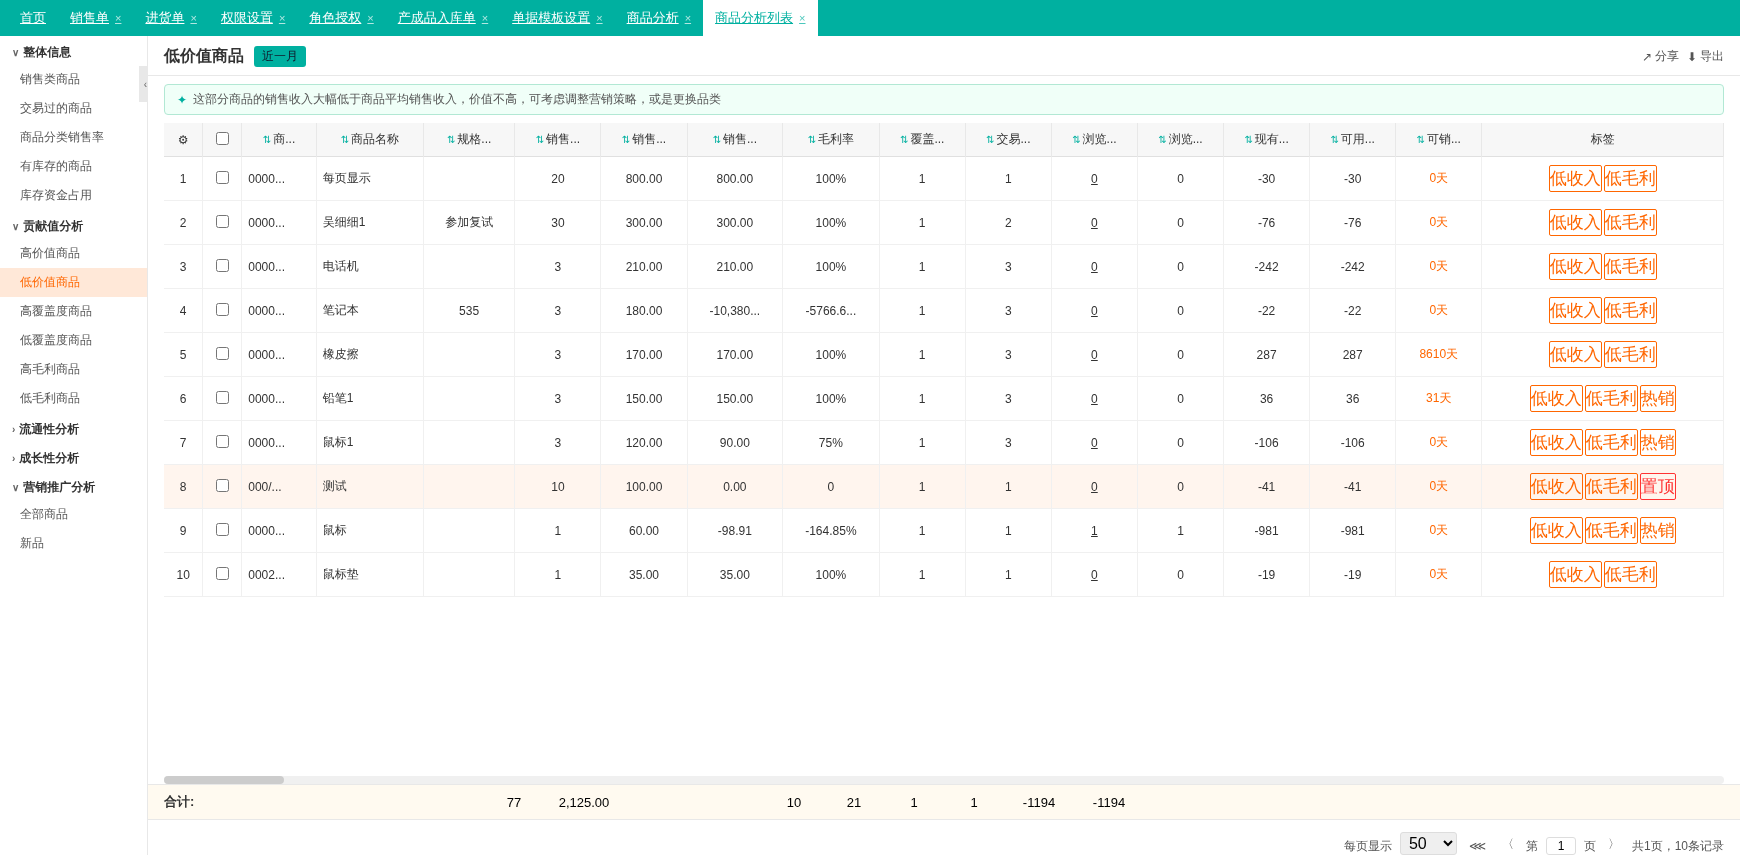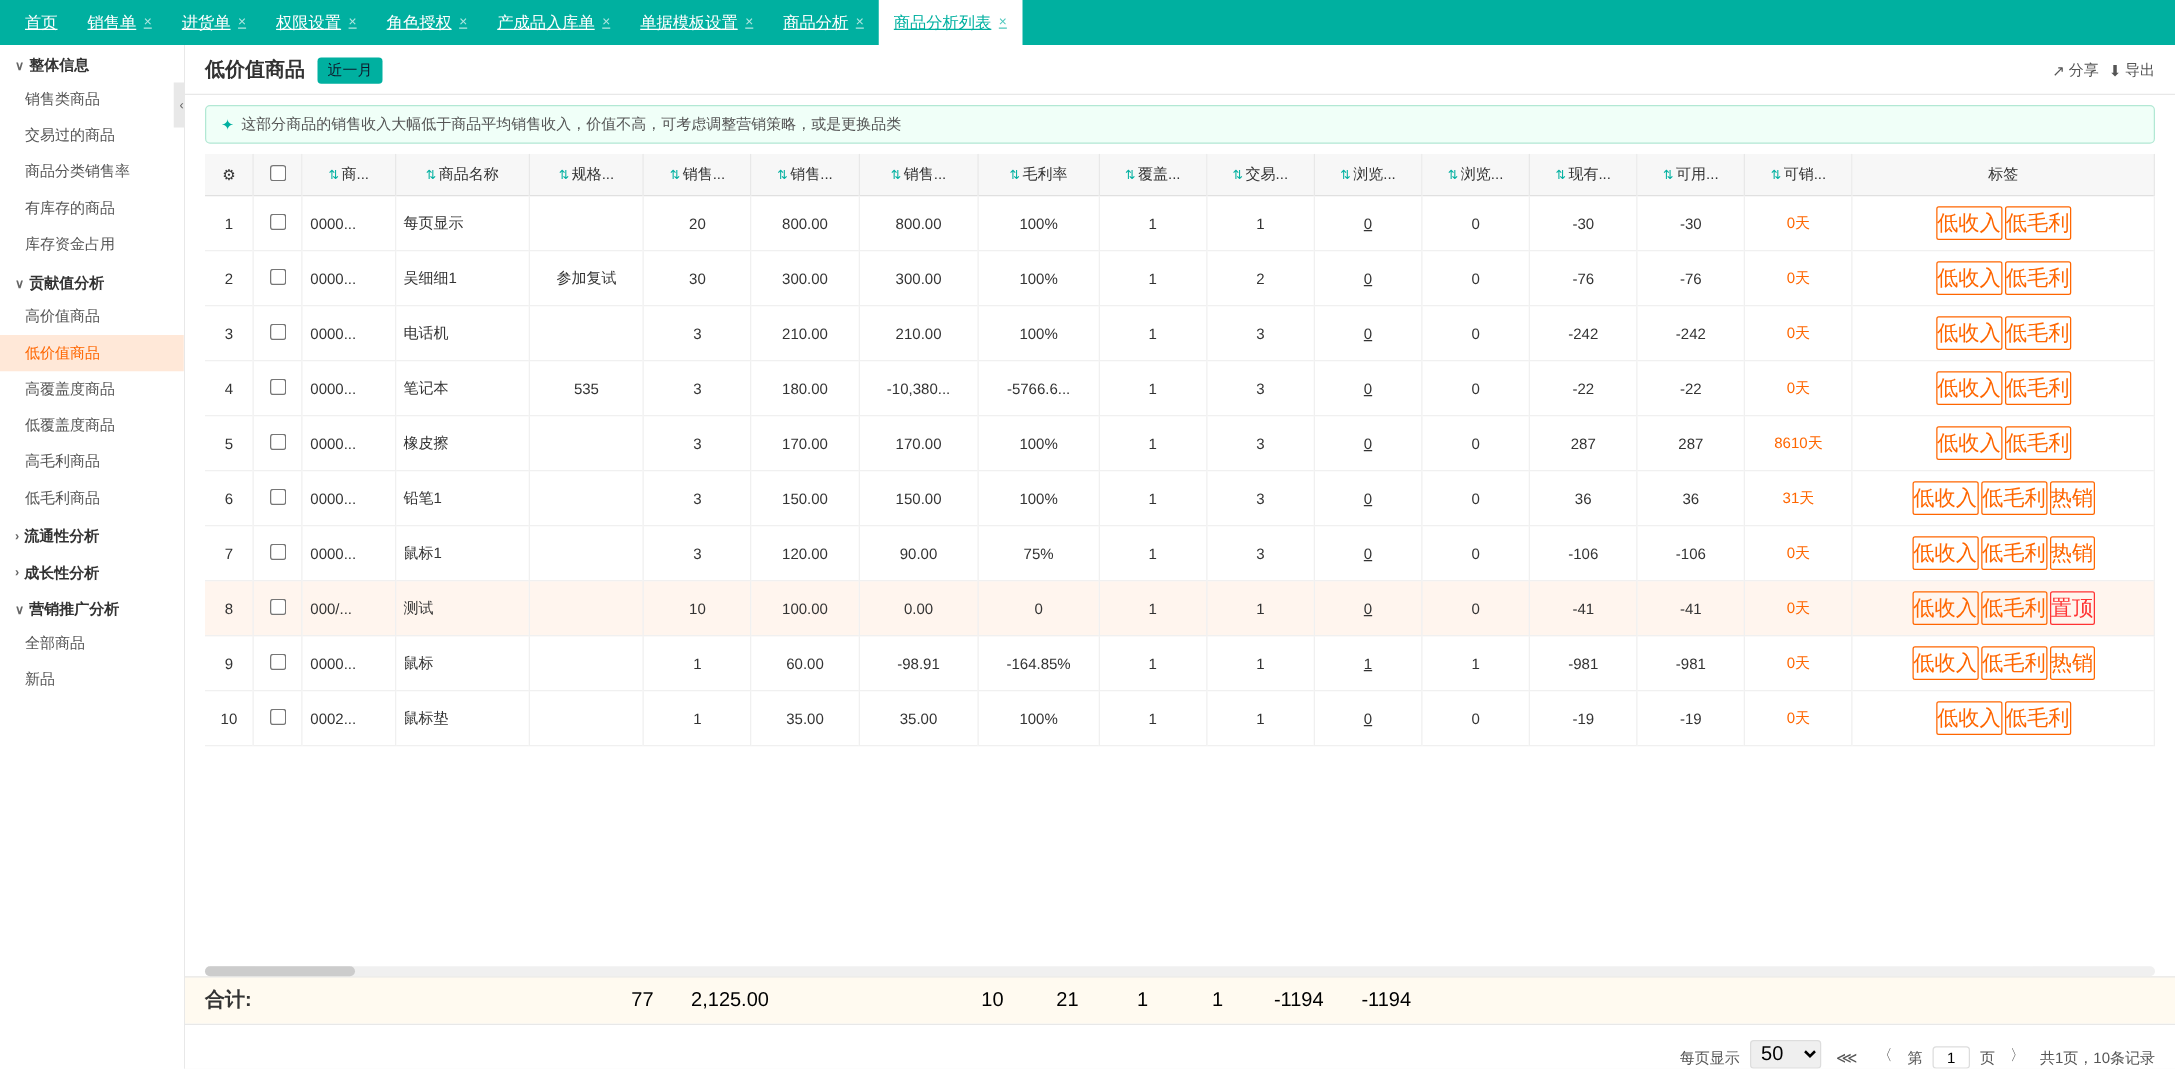--- a/index.html
+++ b/index.html
@@ -191,21 +191,21 @@
     .days-orange { color: #ff6600; }
     .underline { text-decoration: underline; cursor: pointer; }
 
     
     .footer-total {
       background: #fffaf0;
       border-top: 1px solid #e8e8e8;
       padding: 8px 16px;
       display: flex;
       align-items: center;
-      font-size: 16px;
+      font-size: 13px;
     }
     .total-label { color: #333; font-weight: bold; width: 120px; }
 
     
     .pagination-bar {
       height: 36px;
       background: #fff;
       border-top: 1px solid #e8e8e8;
       display: flex;
       align-items: flex-end;

